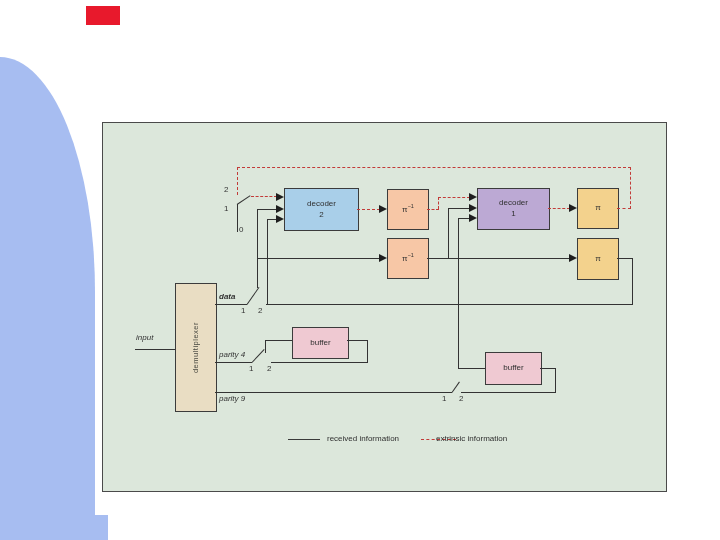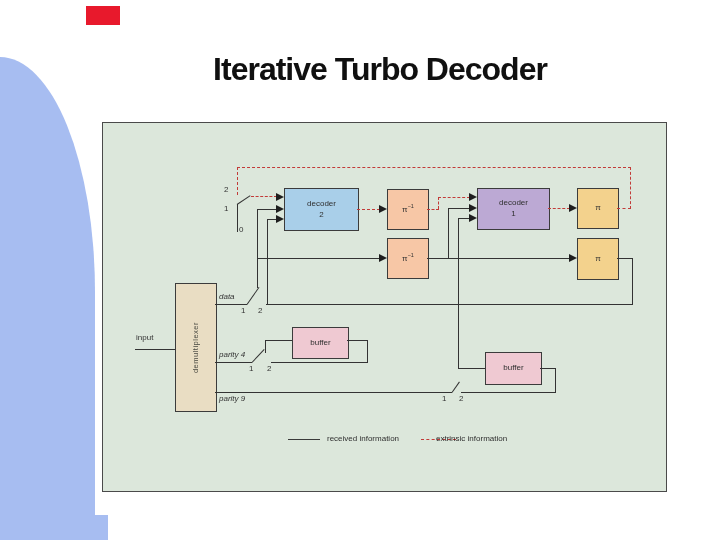--- a/index.html
+++ b/index.html
@@ -25,38 +25,37 @@
   .demux-label{writing-mode:vertical-rl;transform:rotate(180deg);letter-spacing:.5px;
     font-size:7.5px;color:#4a4a42;}
   .h,.v,.lever{position:absolute;background:var(--wire);}
   .h{height:1px;} .v{width:1px;}
   .lever{height:1px;transform-origin:0 50%;}
   .rh{position:absolute;height:0;border-top:1px dashed var(--extrinsic);}
   .rv{position:absolute;width:0;border-left:1px dashed var(--extrinsic);}
   .arw{position:absolute;width:0;height:0;border-top:4px solid transparent;
     border-bottom:4px solid transparent;border-left:8px solid #1e1e1e;}
   .sd{position:absolute;font-size:8px;color:#333;}
-  .wl{position:absolute;font-size:8px;color:#333;}
+  .wl{position:absolute;font-size:8px;color:#333;font-style:italic;}
   .it{font-style:italic;}
   .legend-text{position:absolute;font-size:8px;color:#2f2f2f;}
   .legend-solid{position:absolute;height:1px;background:#3a3a3a;}
   .legend-dashed{position:absolute;height:0;border-top:1px dashed var(--extrinsic);}
   .caption{position:absolute;left:103px;top:496px;display:flex;gap:14px;
     font-size:11px;font-weight:bold;color:#1b1b1b;}
 </style>
 </head>
 <body>
 
 <div class="stage">
 
   <div class="blue-shape"></div>
   <div class="blue-step"></div>
   <div class="red-bar"></div>
 
-  <h1 class="title">Iterative Turbo Decoder</h1>
 
   <div class="panel"></div>
 
   <div class="blk" style="left:284px;top:188px;width:73px;height:41px;background:var(--decoder2-fill);">
     <span>decoder</span>
     <span>2</span>
   </div>
   <div class="blk" style="left:387px;top:189px;width:40px;height:39px;background:var(--pi-inverse-fill);">
     <span><span>π</span><sup>−1</sup></span>
   </div>
@@ -87,21 +86,21 @@
   <span class="sd" style="left:224px;top:204px;">1</span>
   <span class="sd" style="left:239px;top:225px;">0</span>
   <span class="sd" style="left:241px;top:306px;">1</span>
   <span class="sd" style="left:258px;top:306px;">2</span>
   <span class="sd" style="left:249px;top:364px;">1</span>
   <span class="sd" style="left:267px;top:364px;">2</span>
   <span class="sd" style="left:442px;top:394px;">1</span>
   <span class="sd" style="left:459px;top:394px;">2</span>
 
   <span class="wl" style="left:136px;top:333px;">input</span>
-  <span class="wl it" style="left:219px;top:292px;">data</span>
+  <span class="wl it" style="left:219px;top:292px;font-weight:bold;">data</span>
   <span class="wl it" style="left:219px;top:350px;">parity 4</span>
   <span class="wl it" style="left:219px;top:394px;">parity 9</span>
 
   <div class="legend-solid" style="left:288px;top:439px;width:32px;"></div>
   <span class="legend-text" style="left:327px;top:434px;">received information</span>
   <div class="legend-dashed" style="left:421px;top:439px;width:35px;"></div>
   <span class="legend-text" style="left:436px;top:434px;">extrinsic information</span>
 
 
 <div class="h" style="left: 135px; top: 349px; width: 40px;"></div>

